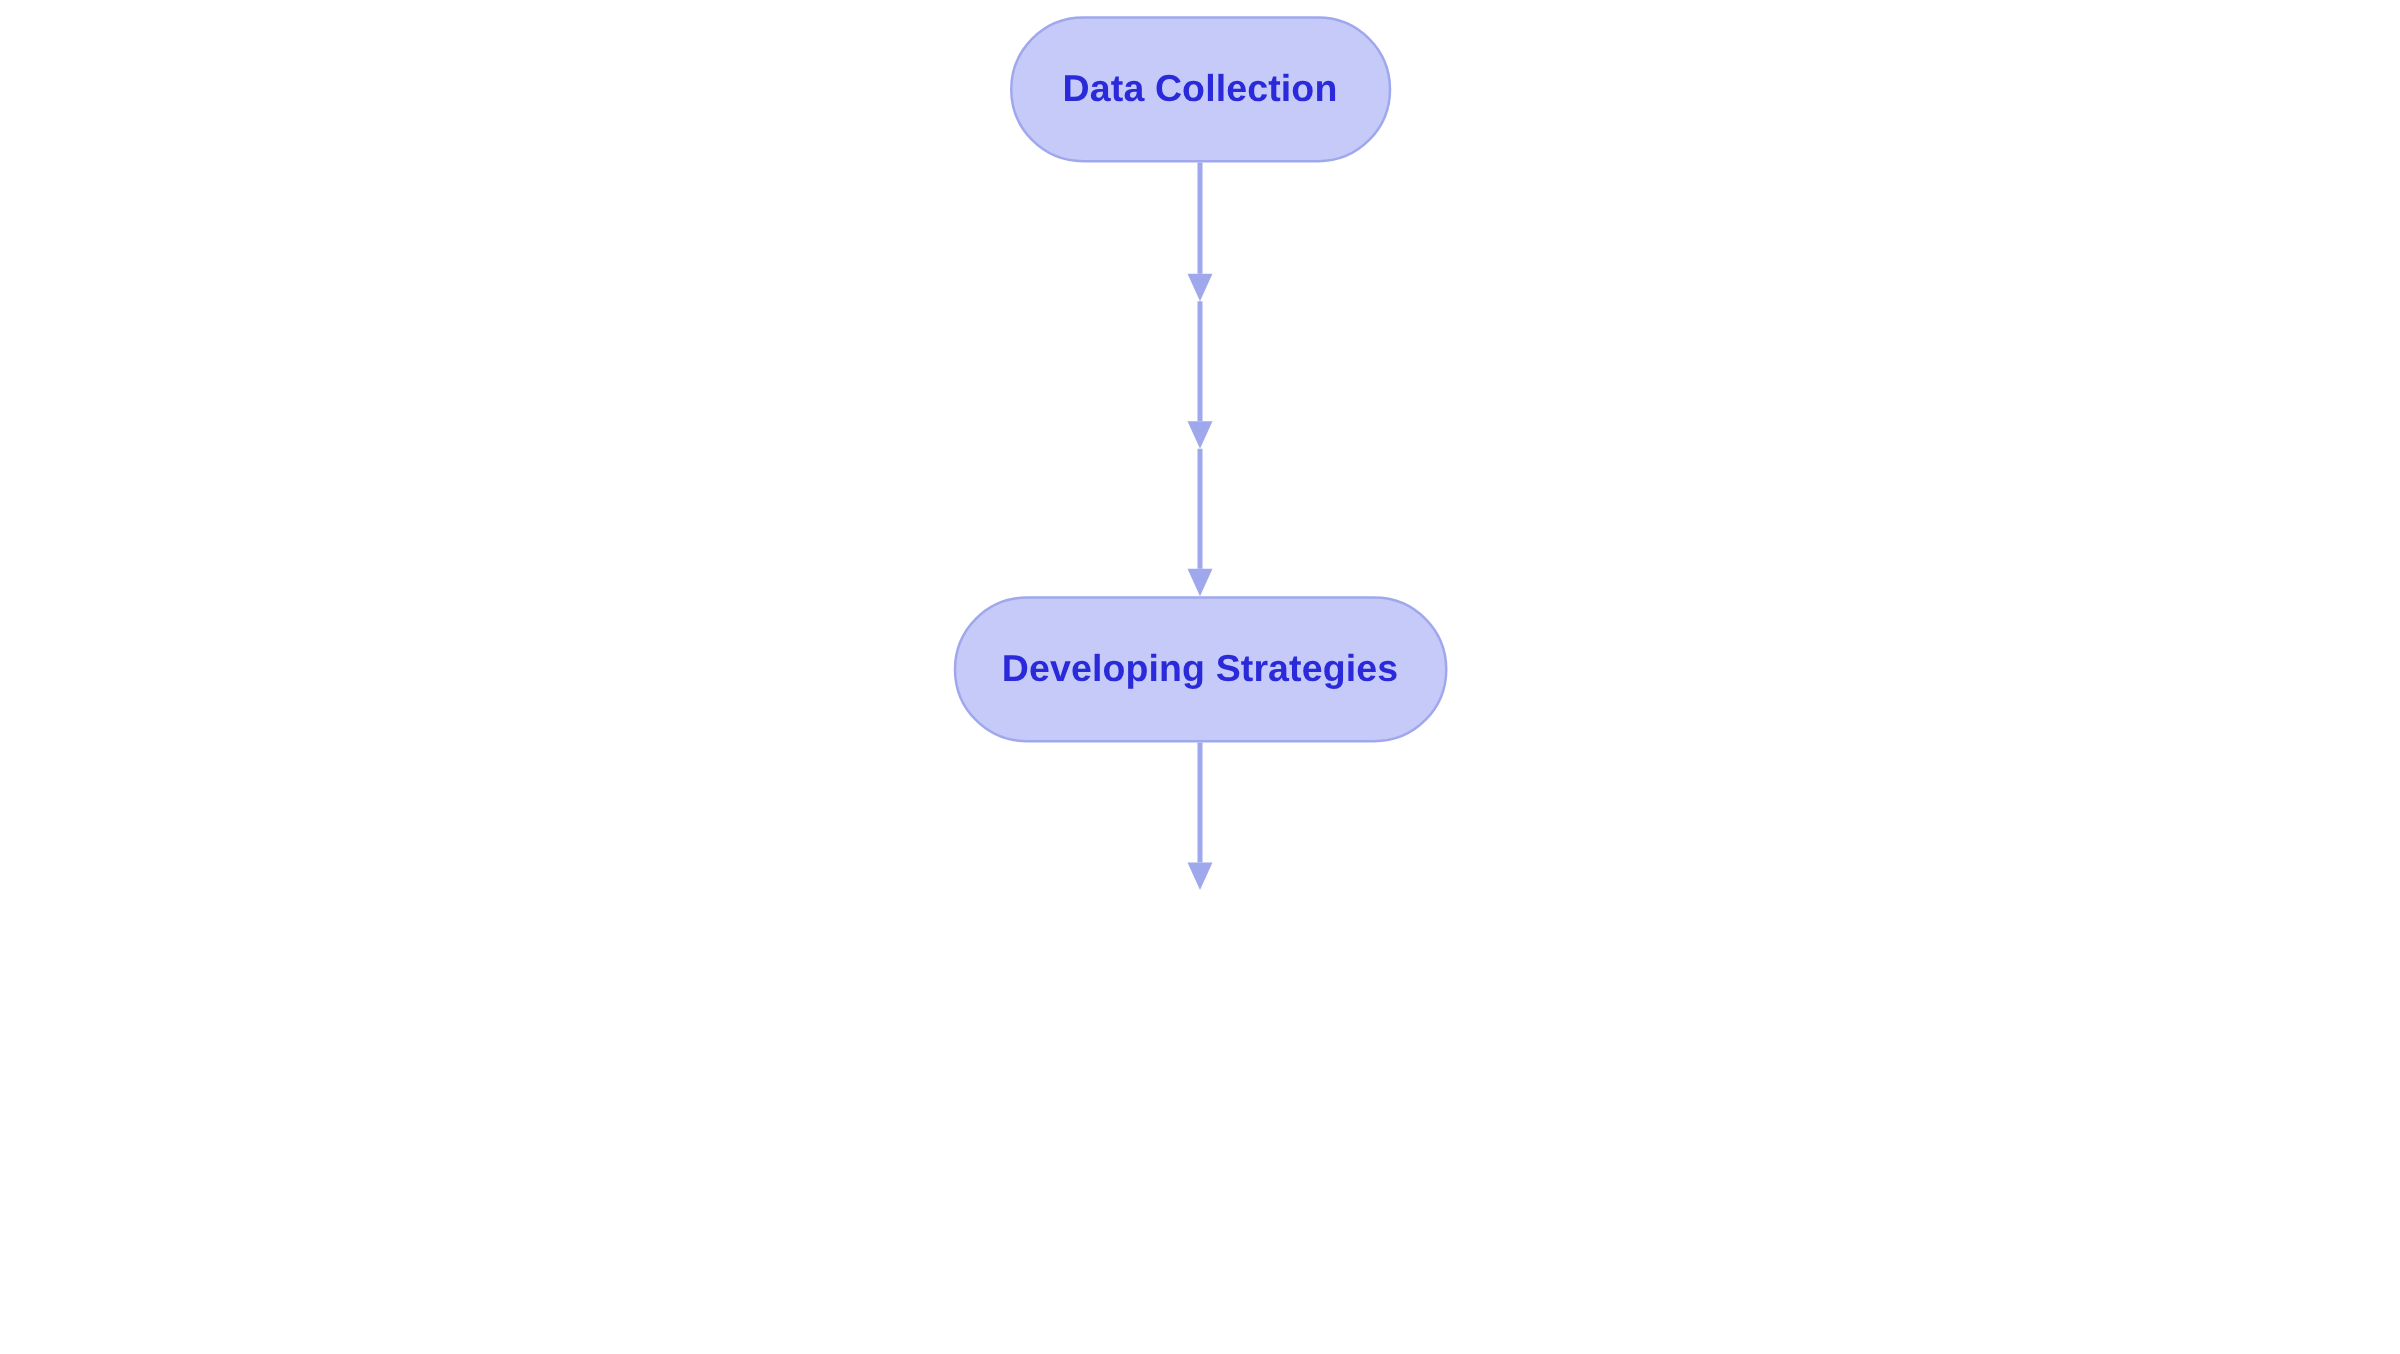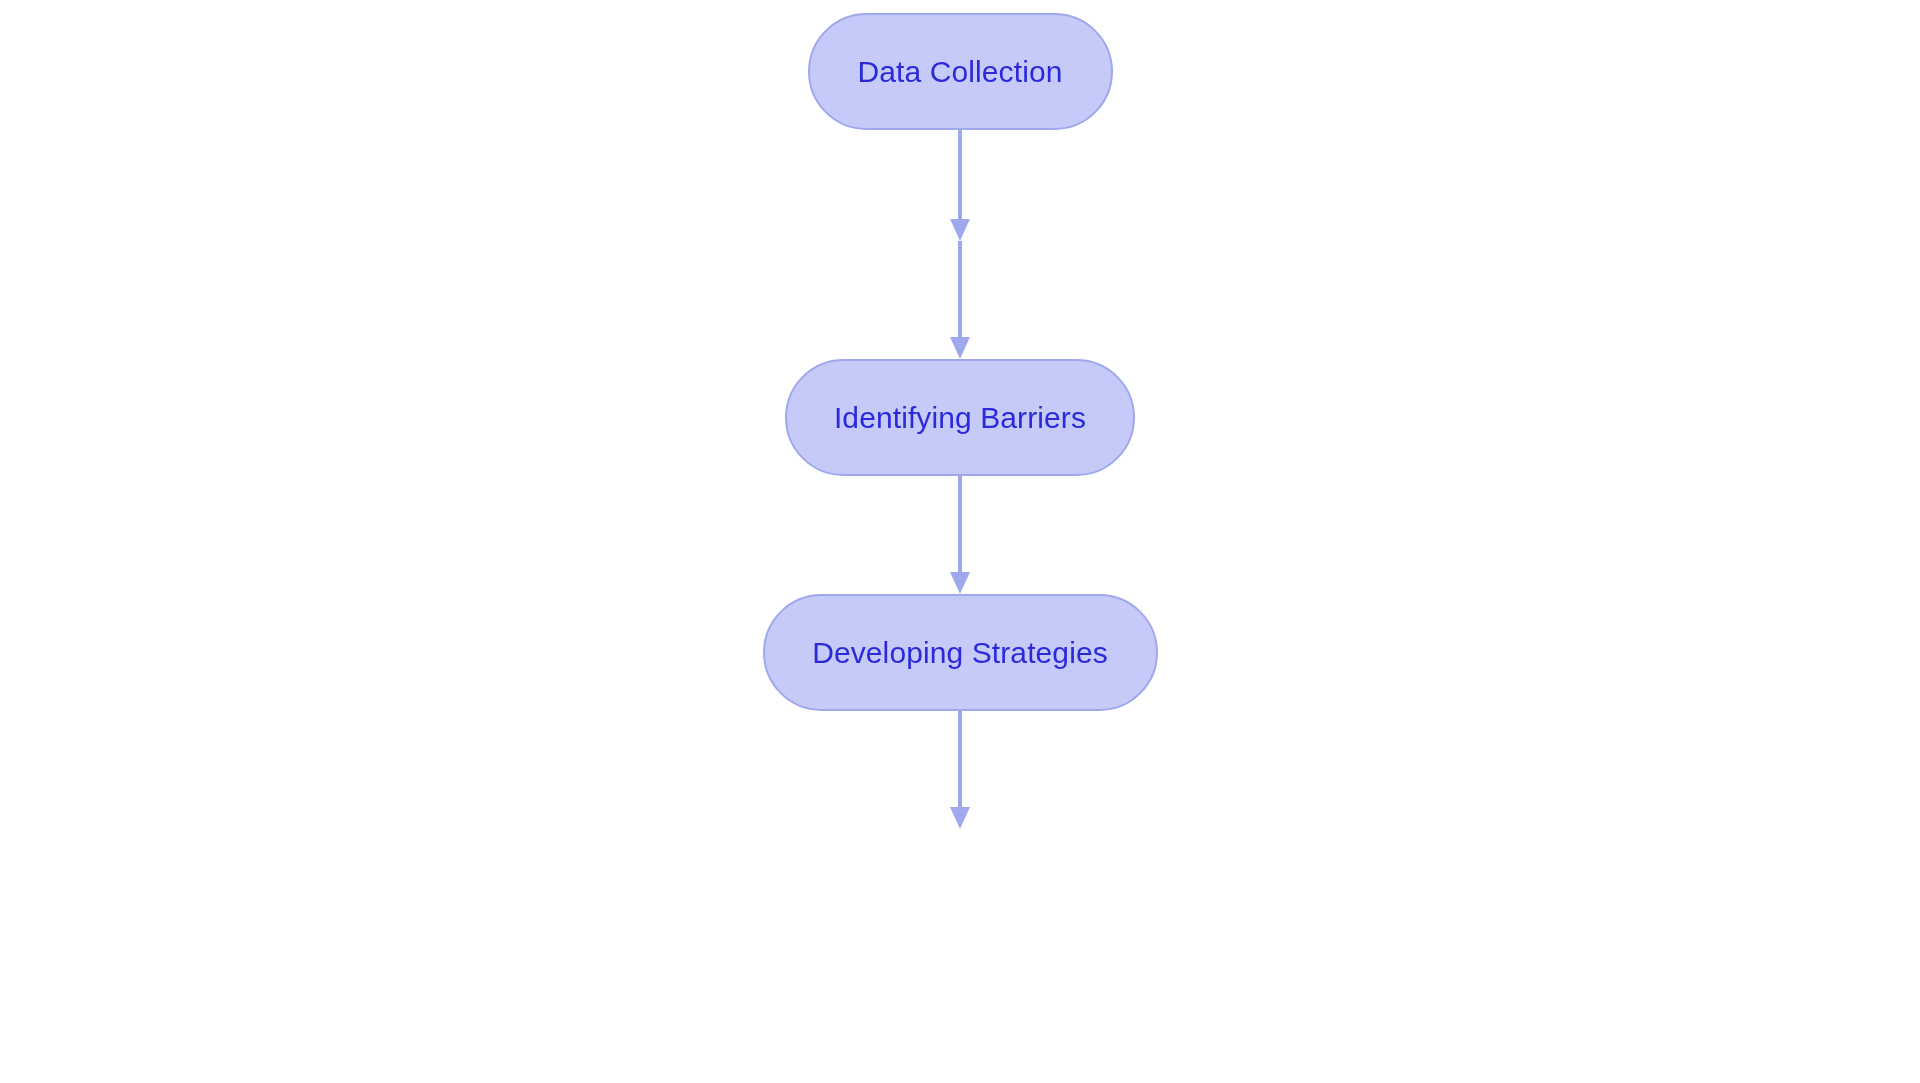--- a/index.html
+++ b/index.html
@@ -42,21 +42,21 @@
     align-items: center;
     justify-content: center;
     flex: 0 0 auto;
   }
   .node-label {
     font-size: 30px;
     line-height: 1;
     color: #2a2adb;
     white-space: nowrap;
     letter-spacing: 0.1px;
-    font-weight: 400;
+    font-weight: 700;
   }
   .connector {
     position: relative;
     width: 24px;
     flex: 0 0 auto;
     display: flex;
     flex-direction: column;
     align-items: center;
     justify-content: flex-start;
   }
@@ -102,23 +102,20 @@
       <div class="connector-line"></div>
       <div class="connector-arrow"></div>
     </div>
 
 
     <div class="connector c1">
       <div class="connector-line"></div>
       <div class="connector-arrow"></div>
     </div>
 
-    <div class="node n2">
-      <span class="node-label">Identifying Barriers</span>
-    </div>
 
     <div class="connector c2">
       <div class="connector-line"></div>
       <div class="connector-arrow"></div>
     </div>
 
     <div class="node n3">
       <span class="node-label">Developing Strategies</span>
     </div>
 

